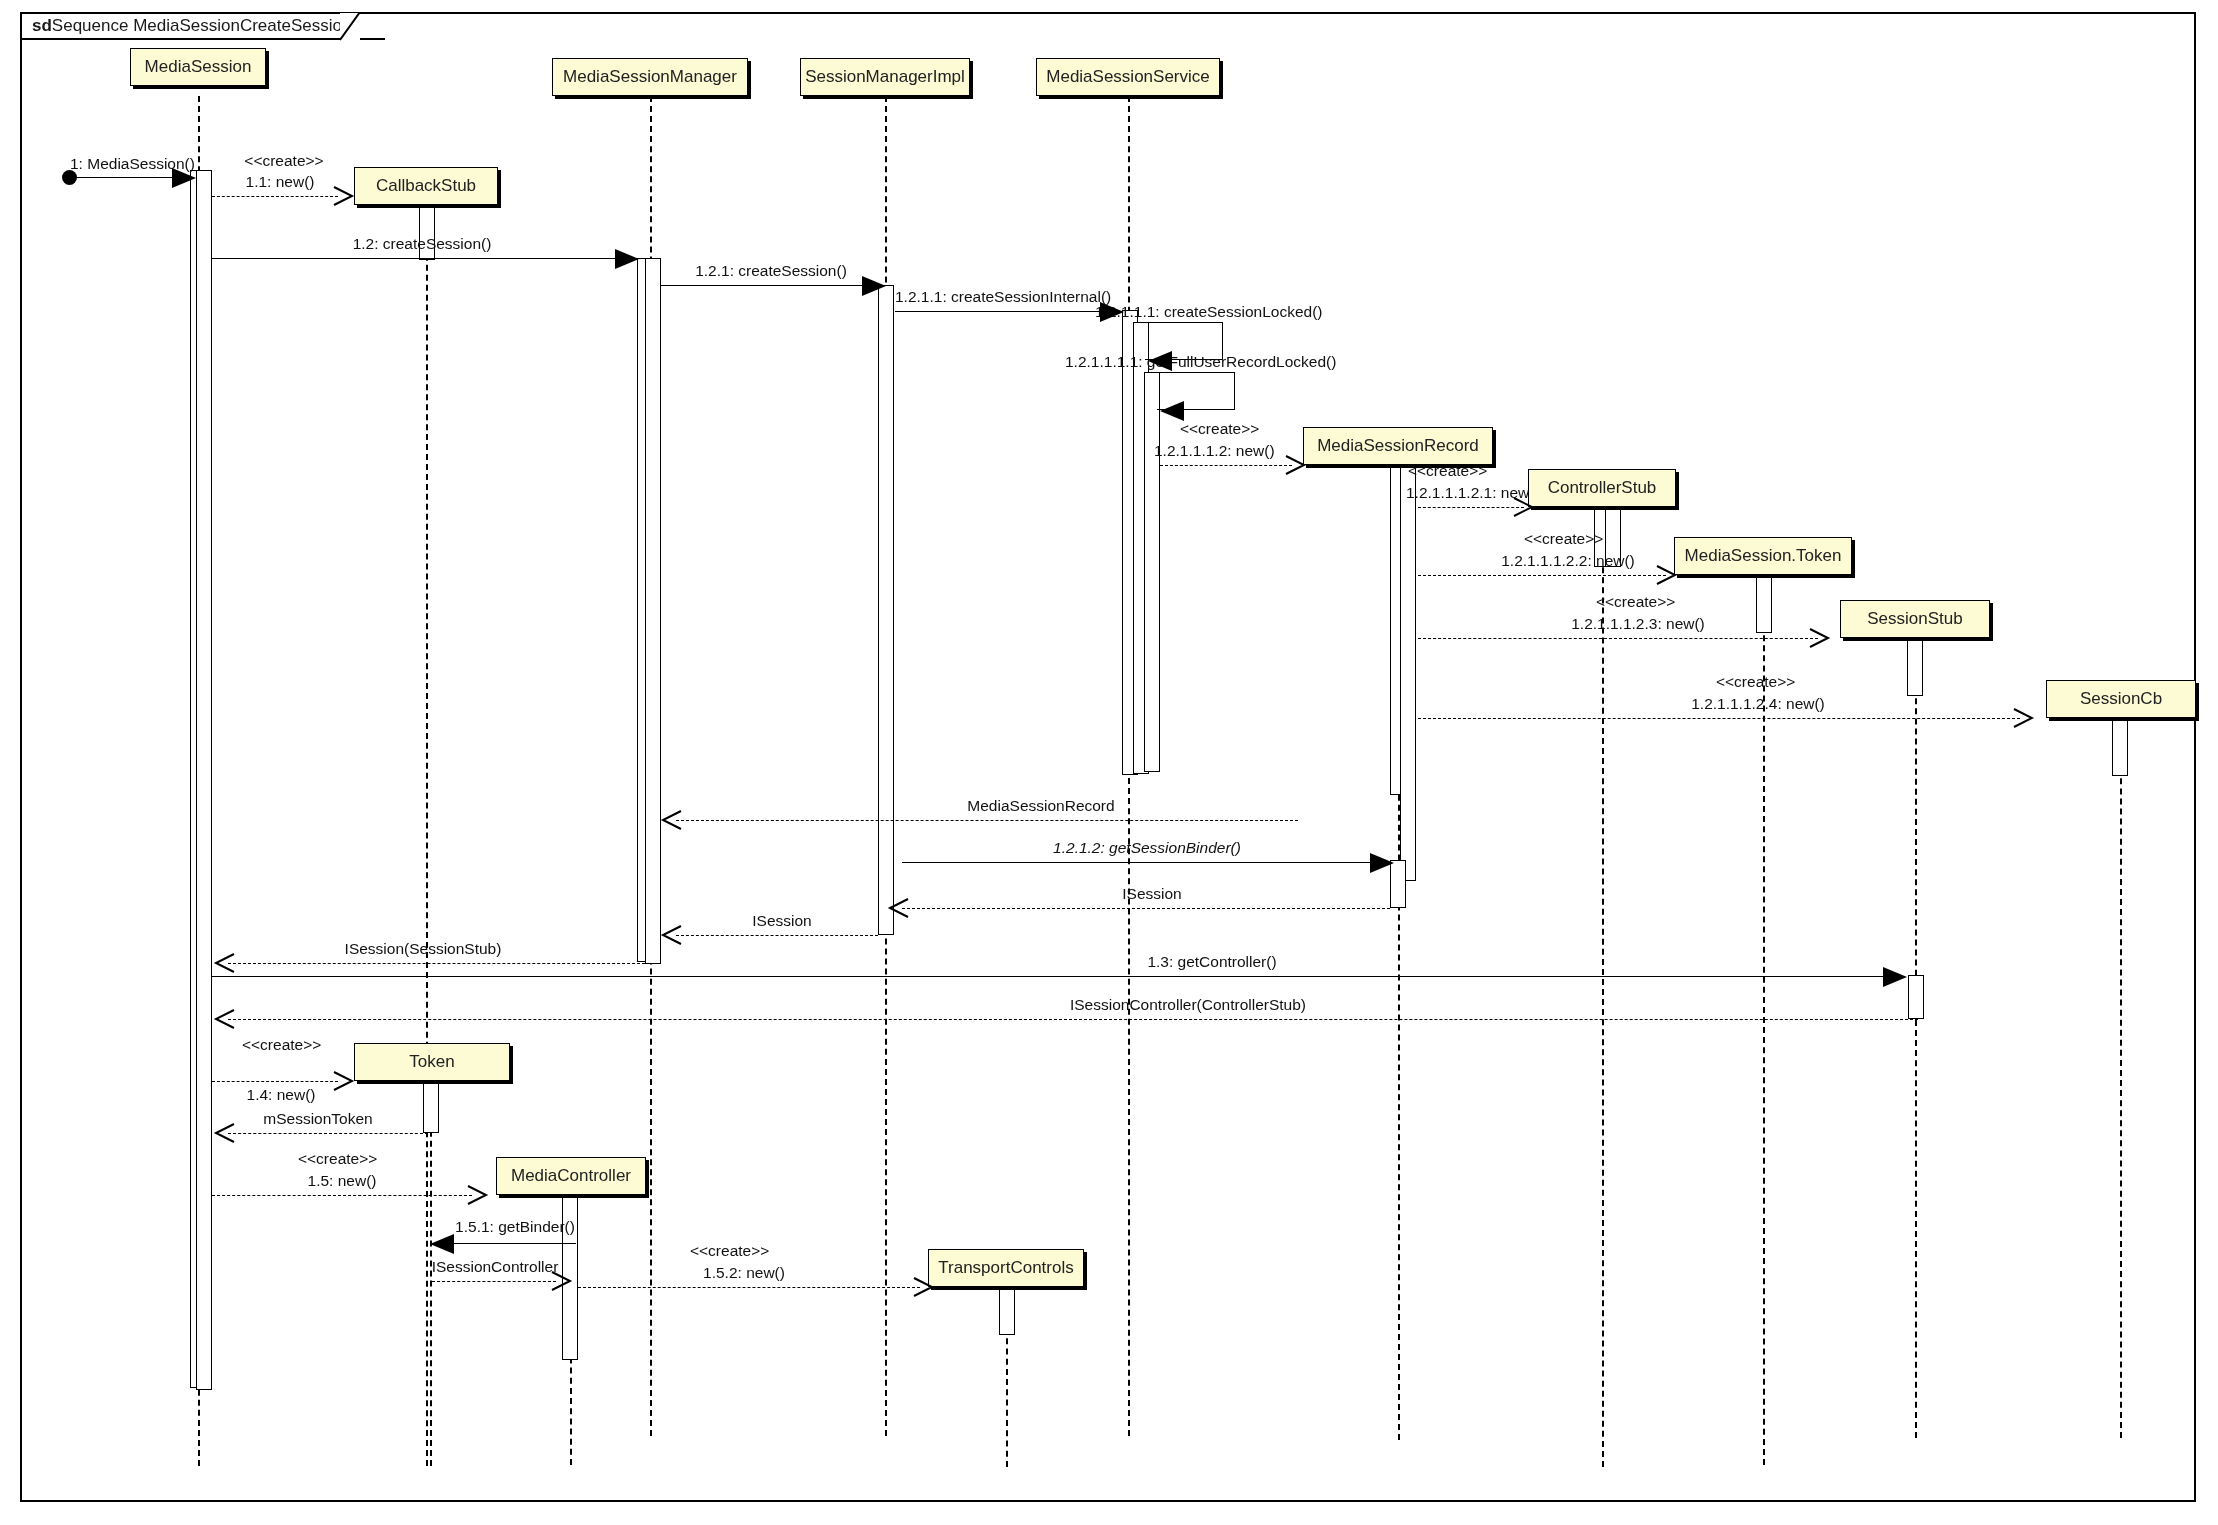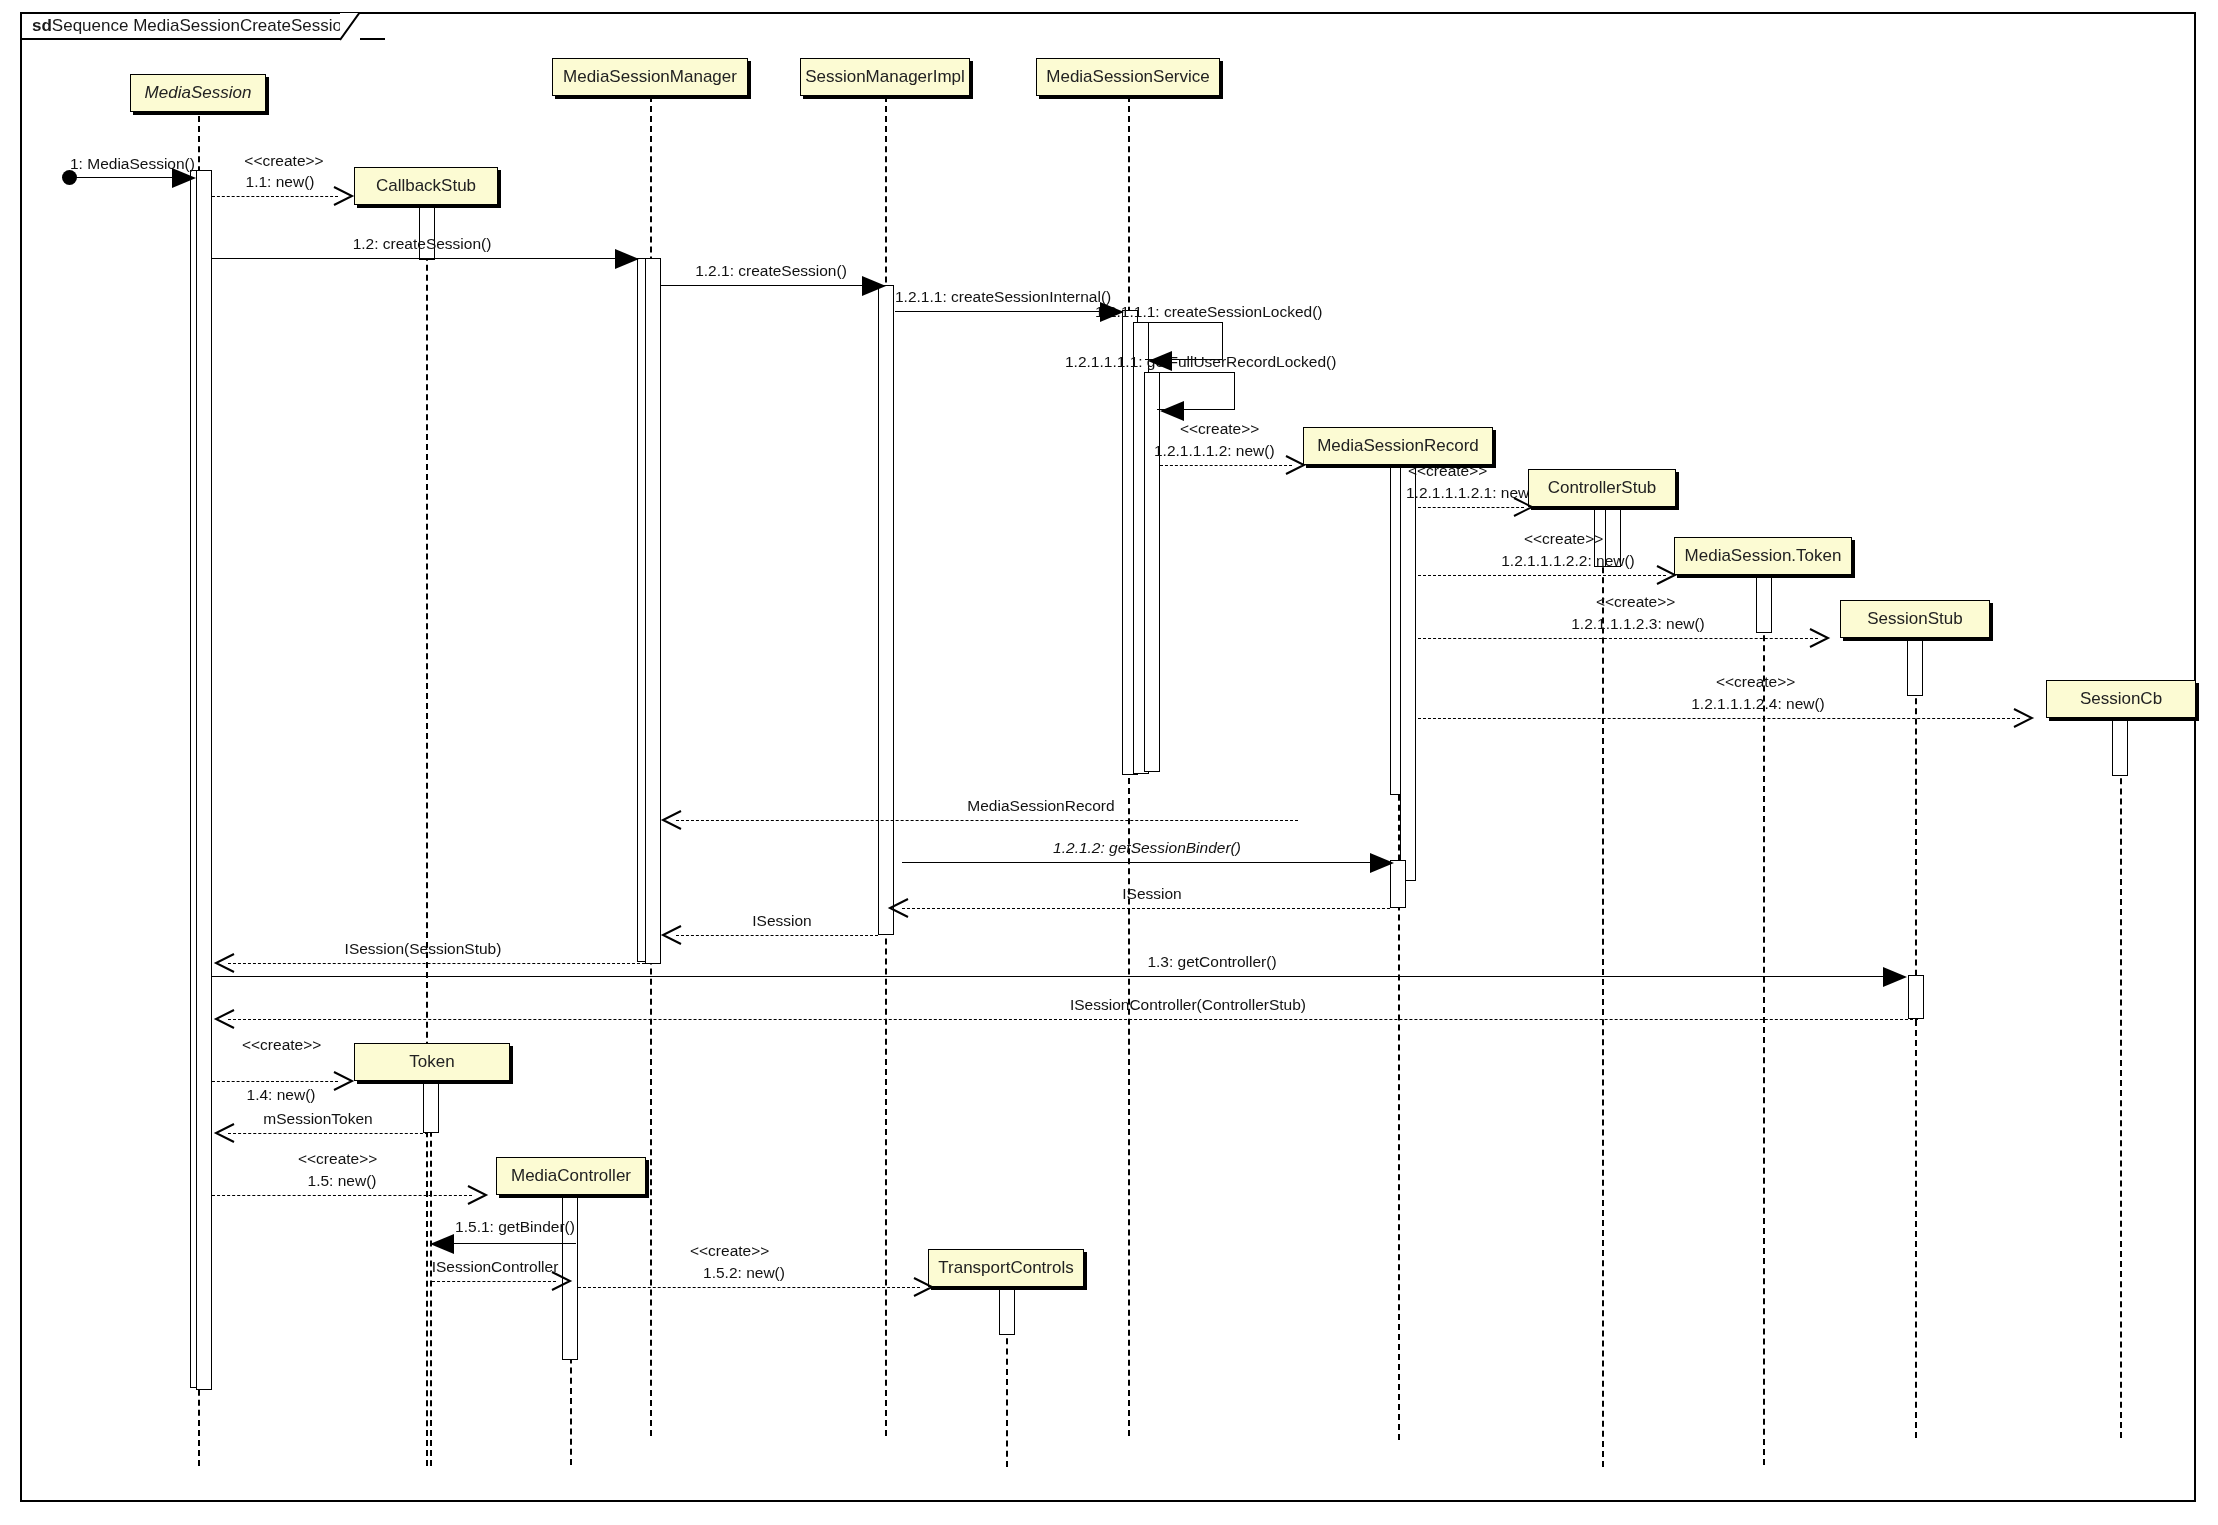--- a/index.html
+++ b/index.html
@@ -136,21 +136,21 @@
     <span>Sequence MediaSessionCreateSession</span>
   </div>
   <div class="frame-tab-corner" style="left:340px; top:12px; width:26px; height:30px;">
     <svg width="26" height="30" viewBox="0 0 26 30">
       <path d="M0,0 L20,0 L20,28 L0,28" fill="#ffffff" stroke="none"></path>
       <path d="M0,0 L20,0 L0,28" fill="#ffffff" stroke="#000" stroke-width="2"></path>
     </svg>
   </div>
 
   <div class="lifeline" style="left:198px; top:96px; height:1370px;"></div>
-  <div class="head" style="left:130px; top:74px; width:136px; height:38px;font-style:italic;">
+  <div class="head" style="left:130px; top:48px; width:136px; height:38px;">
     <span>MediaSession</span>
   </div>
 
   <div class="lifeline" style="left:426px; top:205px; height:1261px;"></div>
   <div class="head" style="left:354px; top:167px; width:144px; height:38px;">
     <span>CallbackStub</span>
   </div>
 
   <div class="lifeline" style="left:650px; top:96px; height:1340px;"></div>
   <div class="head" style="left:552px; top:58px; width:196px; height:38px;">

